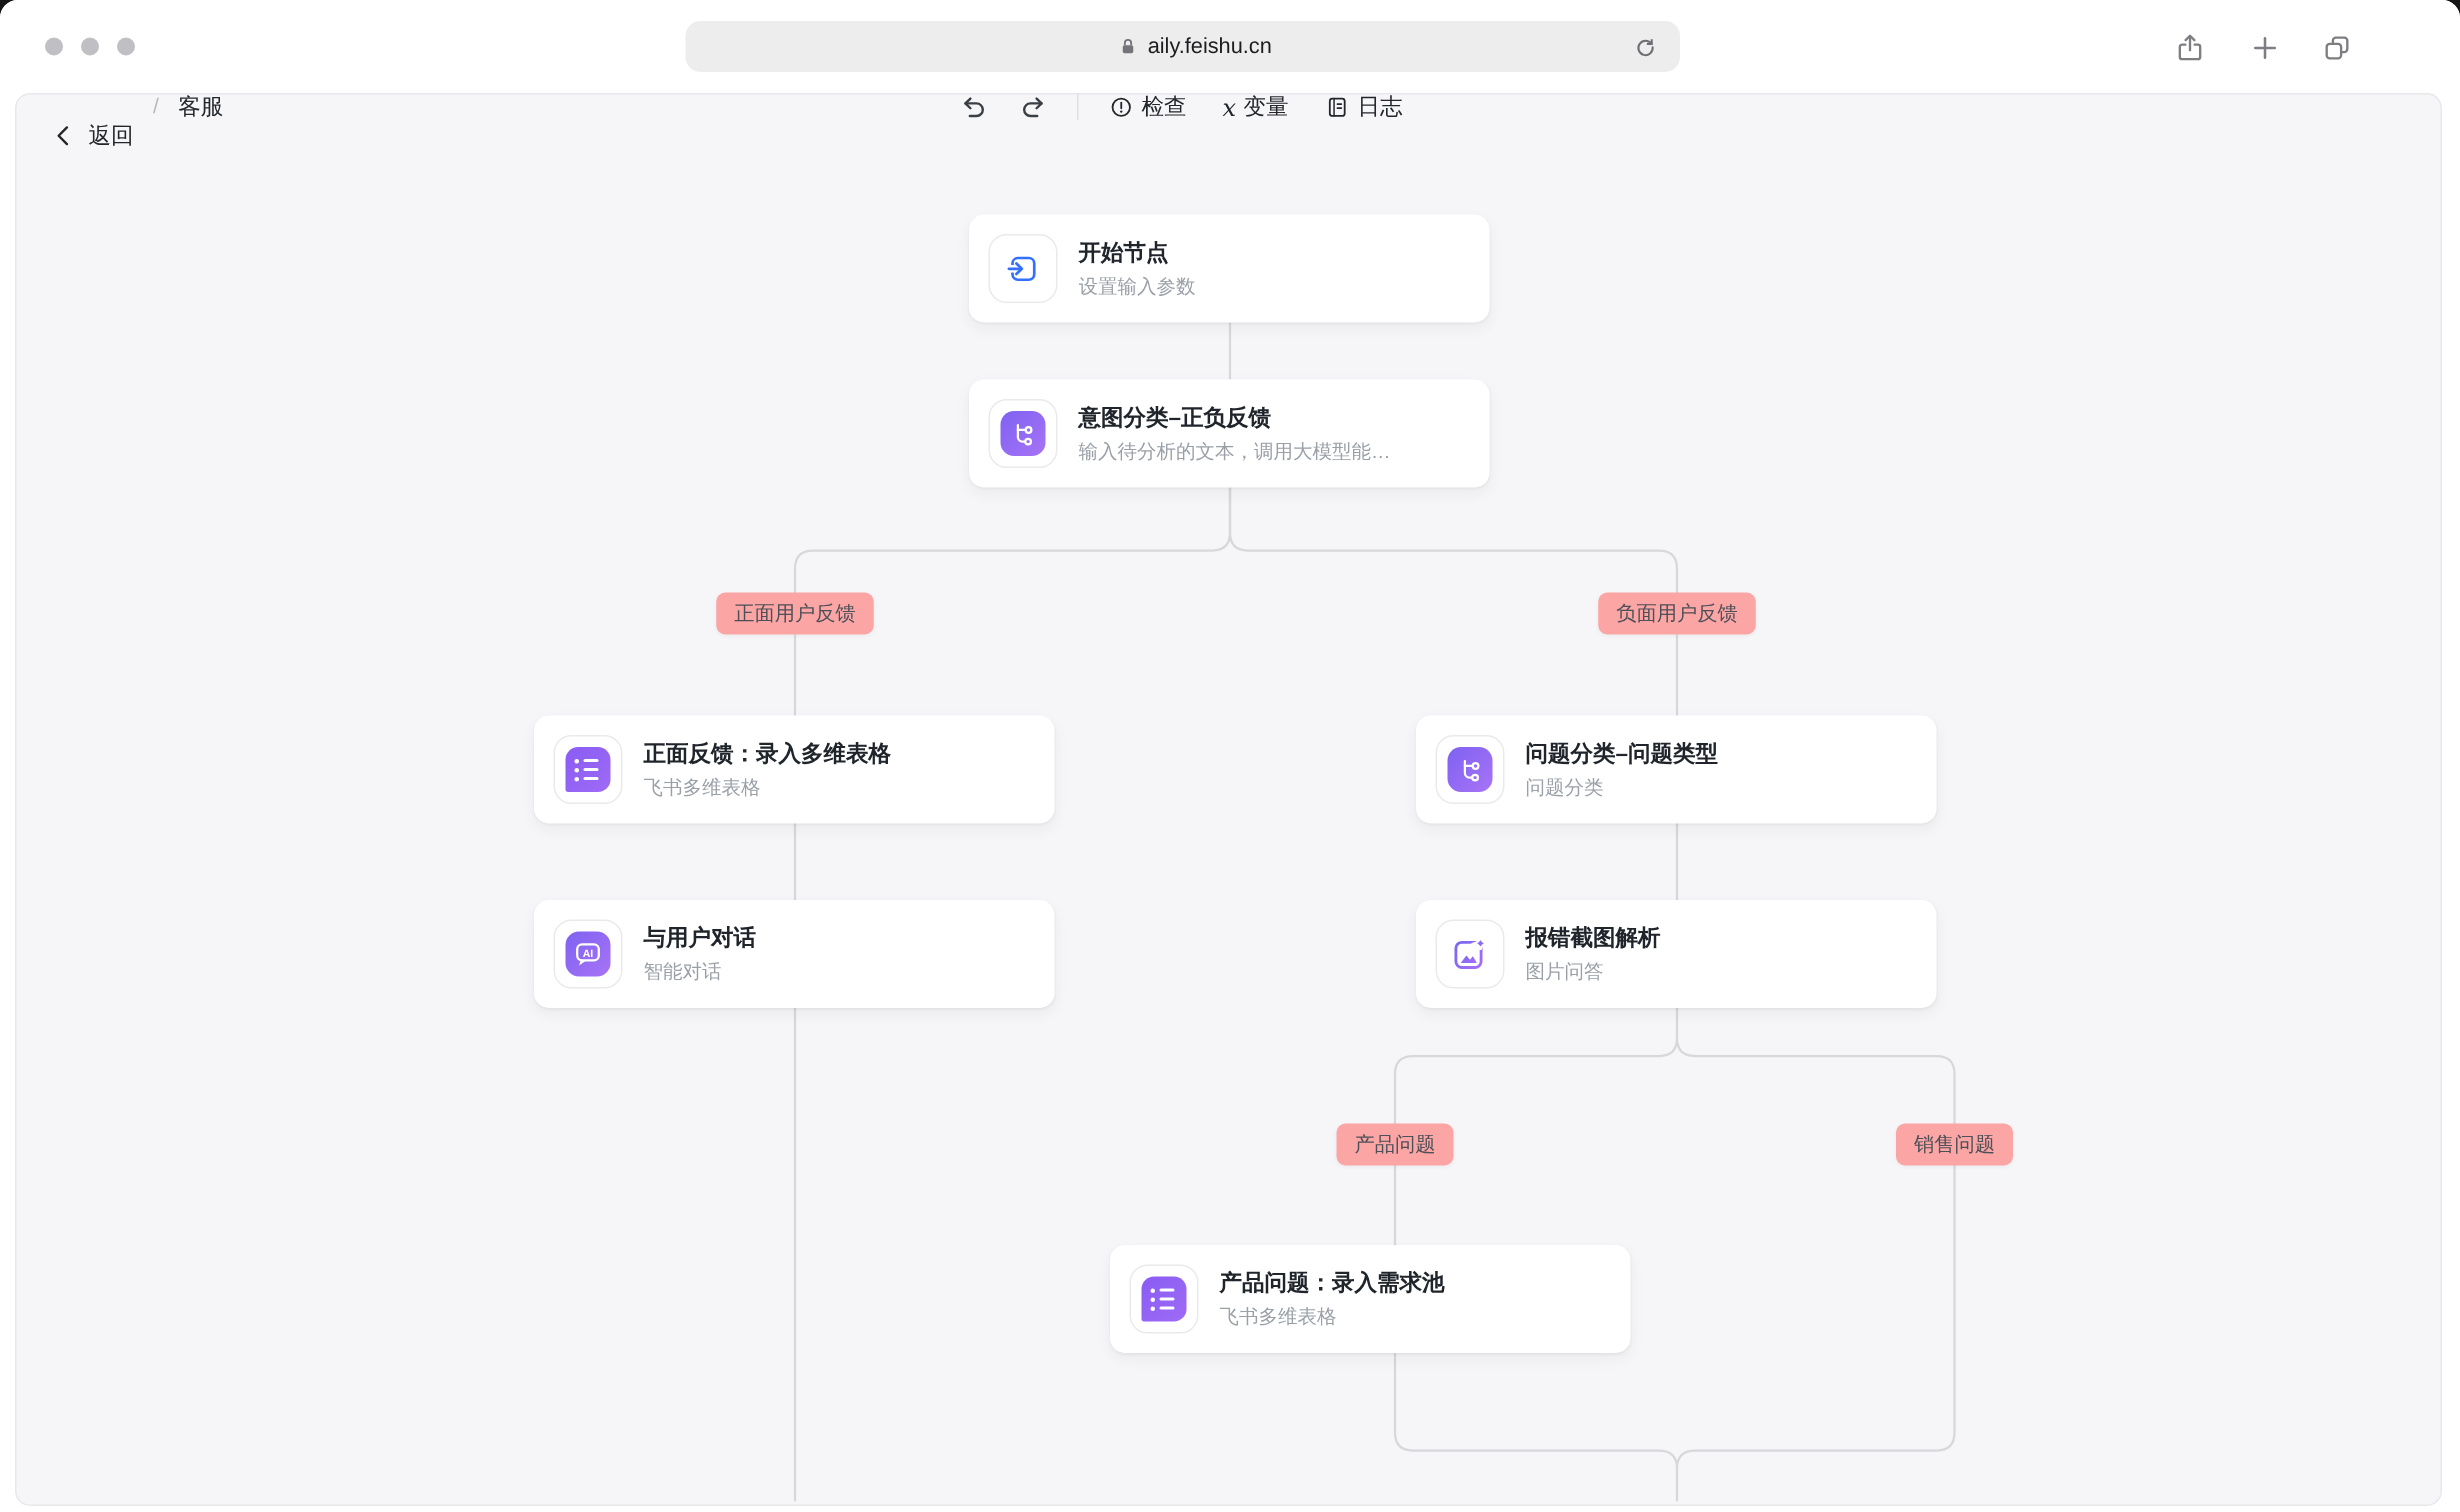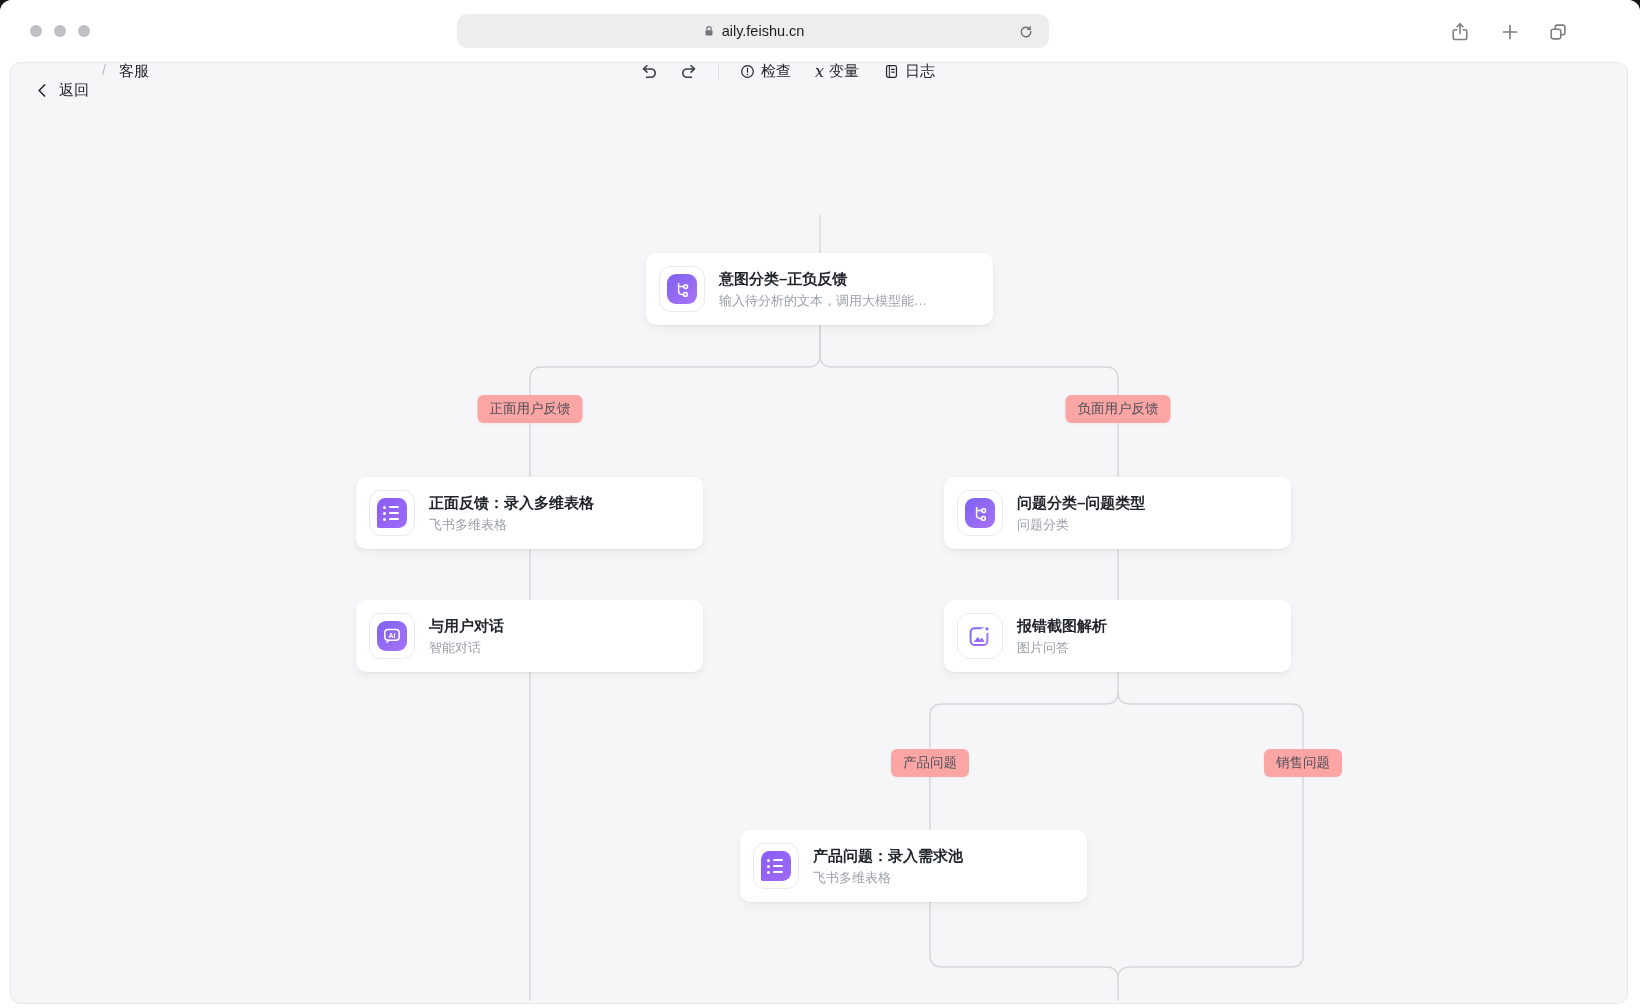--- a/index.html
+++ b/index.html
@@ -1,21 +1,21 @@
 <!DOCTYPE html>
 <html><head>
 <meta charset="utf-8">
 <style>
   html,body{margin:0;padding:0;background:#161616;font-family:"Liberation Sans","DejaVu Sans",sans-serif;-webkit-font-smoothing:antialiased;}
   .stage{position:relative;width:1640px;height:1008px;background:#ffffff;overflow:hidden;border-radius:12px 12px 0 0;}
 
   
   .chrome{position:absolute;left:0;top:0;width:1640px;height:62px;background:#ffffff;}
   .dot{position:absolute;top:25px;width:12px;height:12px;border-radius:50%;background:#bfbfc4;}
-  .urlbar{position:absolute;left:457px;top:14px;width:592px;height:34px;background:#ededee;border-radius:10px;display:flex;align-items:center;justify-content:center;}
+  .urlbar{position:absolute;left:457px;top:14px;width:647px;height:34px;background:#ededee;border-radius:10px;display:flex;align-items:center;justify-content:center;padding-left:16px;}
   .urlbar .host{font-size:14.5px;color:#1d1d1f;margin-left:6px;}
   .reload{position:absolute;right:14px;top:8px;width:18px;height:18px;}
   .chrome-btn{position:absolute;top:20px;width:24px;height:24px;display:flex;align-items:center;justify-content:center;}
 
   
   .panel{position:absolute;left:10px;top:62px;width:1618px;height:942px;background:#f6f6f8;border:1px solid #e7e8ea;border-radius:10px;box-sizing:border-box;}
 
   
   .tb-left{position:absolute;left:34px;top:62px;height:56px;display:flex;}
   .tb-center{position:absolute;left:640px;top:62px;height:56px;display:flex;align-items:flex-start;}
@@ -149,20 +149,34 @@
       </span>
       <span class="tb-text">日志</span>
     </span>
   </div>
 
   <div class="badge" style="left:530px;top:395px">正面用户反馈</div>
   <div class="badge" style="left:1118px;top:395px">负面用户反馈</div>
   <div class="badge" style="left:930px;top:749px">产品问题</div>
   <div class="badge" style="left:1303px;top:749px">销售问题</div>
 
+  <div class="node" style="left:646px;top:143px">
+    <div class="nicon">
+      <svg width="24" height="24" viewBox="0 0 24 24">
+        <rect x="5" y="5" width="14.5" height="14.5" rx="3.6" fill="none" stroke="#3370ff" stroke-width="1.8"></rect>
+        <line x1="1.5" y1="12.2" x2="11" y2="12.2" stroke="#ffffff" stroke-width="5"></line>
+        <line x1="2.6" y1="12.2" x2="10.6" y2="12.2" stroke="#3370ff" stroke-width="1.8" stroke-linecap="round"></line>
+        <polyline points="7.6,8.7 11.2,12.2 7.6,15.7" fill="none" stroke="#3370ff" stroke-width="1.8" stroke-linecap="round" stroke-linejoin="round"></polyline>
+      </svg>
+    </div>
+    <div class="ntext">
+      <div class="ntitle">开始节点</div>
+      <div class="nsub">设置输入参数</div>
+    </div>
+  </div>
 
   <div class="node" style="left:646px;top:253px">
     <div class="nicon">
       <div class="squircle">
         <svg width="18" height="18" viewBox="0 0 18 18" fill="none" stroke="#ffffff" stroke-width="1.5" stroke-linecap="round">
           <path d="M5.6 3.4 V11.4 A3 3 0 0 0 8.6 14.4 H10.2"></path>
           <path d="M5.6 6.6 H10.6"></path>
           <circle cx="12.7" cy="6.6" r="1.9"></circle>
           <circle cx="12.4" cy="14.4" r="1.9"></circle>
         </svg>

